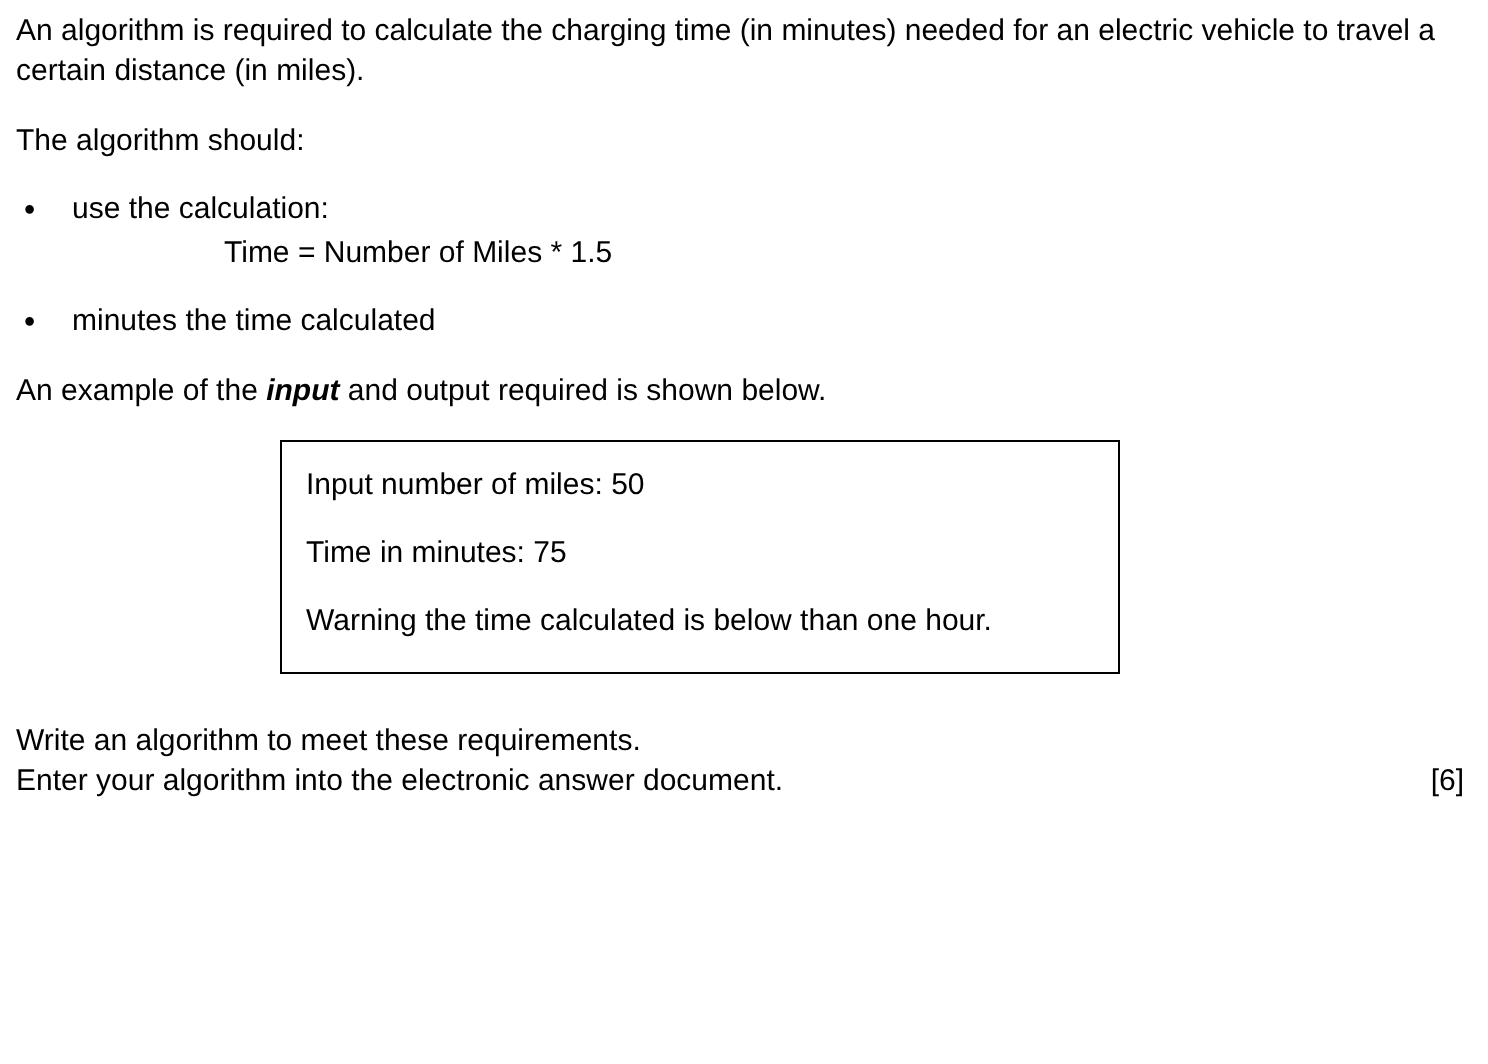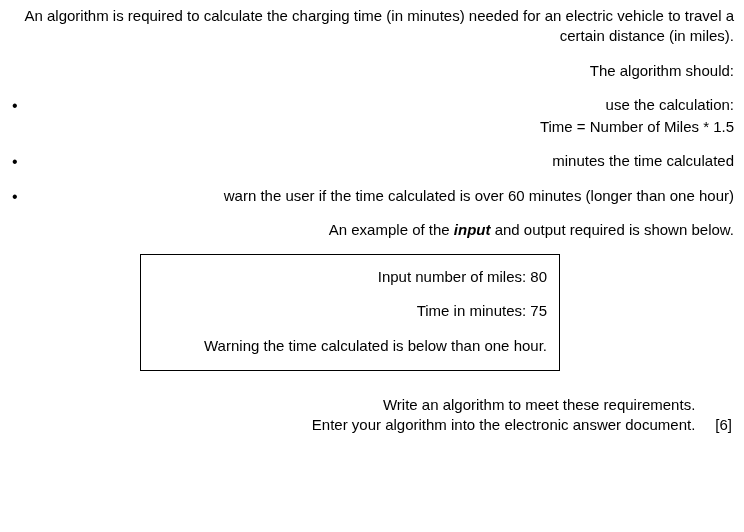--- a/index.html
+++ b/index.html
@@ -1,19 +1,18 @@
 <!DOCTYPE html>
 <html><head>
   <meta charset="utf-8">
   <style>
     * {
       margin: 0;
       padding: 0;
       box-sizing: border-box;
-      text-align: right;
     }
     body {
       font-family: Arial, Helvetica, sans-serif;
       font-size: 15px;
       color: #000;
       background: #fff;
       width: 744px;
       height: 532px;
       padding: 6px 10px 6px 8px;
       line-height: 1.35;
@@ -85,31 +84,28 @@
 </div>
 
 <ul class="bullets">
   <li>
     <span>use the calculation:</span>
     <div class="formula">Time = Number of Miles * 1.5</div>
   </li>
   <li>
     <span>minutes the time calculated</span>
   </li>
-  <li>
-    <span>warn the user if the time calculated is over 60 minutes (longer than one hour)</span>
-  </li>
 </ul>
 
 <div class="para">
   <span>An example of the </span><span class="italic-bold">input</span><span> and output required is shown below.</span>
 </div>
 
 <div class="example-box">
-  <div class="line">Input number of miles: 80</div>
+  <div class="line">Input number of miles: 50</div>
   <div class="line">Time in minutes: 75</div>
   <div class="line">Warning the time calculated is below than one hour.</div>
 </div>
 
 <div class="bottom-row">
   <div class="bottom-left">
     <div>Write an algorithm to meet these requirements.</div>
     <div>Enter your algorithm into the electronic answer document.</div>
   </div>
   <div class="marks">[6]</div>

